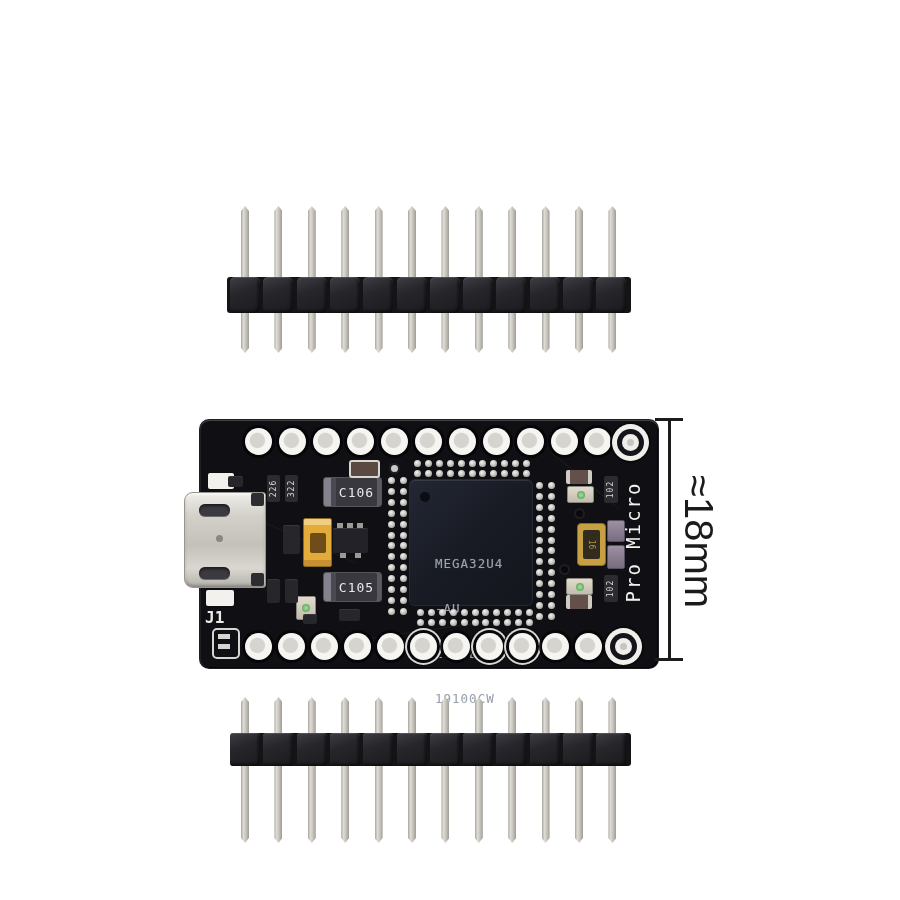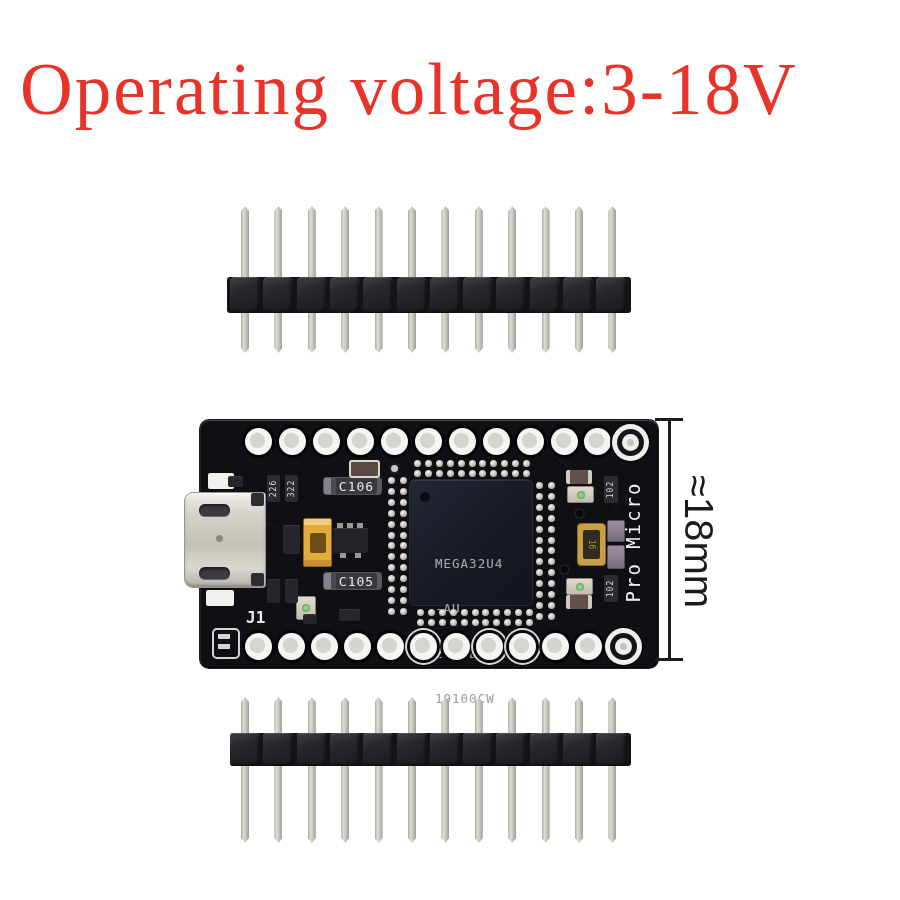--- a/index.html
+++ b/index.html
@@ -78,33 +78,33 @@
   .usb-slot{left:14px;width:31px;height:13px;background:#3a3a40;border-radius:6px;
             box-shadow:inset 0 2px 3px rgba(0,0,0,.55),inset 0 -1px 0 rgba(255,255,255,.25);}
   .usb-slot.s1{top:11px;} .usb-slot.s2{top:74px;}
   .usb-dot{left:31px;top:42px;width:7px;height:7px;border-radius:50%;background:#8a8781;}
   .usb-tab{left:66px;width:13px;height:13px;background:#2c2c31;border-radius:2px;}
   .usb-tab.t1{top:0;} .usb-tab.t2{top:80px;}
   .pad{background:#f2f1ed;border-radius:2px;box-shadow:0 0 2px rgba(0,0,0,.4);}
 
   
   .j1{left:5px;top:188px;font-family:"DejaVu Sans Mono","Liberation Mono",monospace;
-      font-weight:bold;font-size:16px;color:#eceae6;margin-left:41px;}
+      font-weight:bold;font-size:16px;color:#eceae6;}
   .j1comp{left:12px;top:208px;width:24px;height:27px;border:2px solid #d5d5d2;
           border-radius:5px;background:#101014;}
   .j1comp div{position:absolute;left:4px;width:12px;height:5px;background:#d5d5d2;}
   .j1bar1{top:4px;} .j1bar2{top:14px;}
   .promicro{left:419px;top:36px;width:28px;height:172px;
             display:flex;align-items:center;justify-content:center;}
   .promicro span{transform:rotate(-90deg);white-space:nowrap;
                  font-family:"DejaVu Sans Mono","Liberation Mono",monospace;
                  font-size:19px;letter-spacing:2px;color:#f2f2f0;}
 
   
-  .cap{width:59px;height:18px;border-radius:3px;border:1px solid #54545c;
+  .cap{width:59px;height:30px;border-radius:3px;border:1px solid #54545c;
        background:linear-gradient(90deg,#83818b 0 7px,#4a4a52 7px 12px,#38383e 12px 100%);
        box-shadow:inset -4px 0 0 #5a5a62;
        display:flex;align-items:center;justify-content:center;padding-left:8px;box-sizing:border-box;
        font-family:"DejaVu Sans Mono","Liberation Mono",monospace;font-size:13px;
        color:#e9e9ec;letter-spacing:1px;}
   .fuse{left:103px;top:98px;width:27px;height:47px;border:1px solid #8a6a20;border-radius:2px;
         background:linear-gradient(180deg,#f0cd82 0 6px,#e2ab3a 6px calc(100% - 6px),#c89030 calc(100% - 6px));
         display:flex;}
   .fuse-mark{width:16px;height:20px;margin:auto;background:#6e4e16;border-radius:2px;}
   .reg{left:133px;top:108px;width:35px;height:25px;background:#222228;border-radius:2px;
@@ -139,21 +139,20 @@
   .marking{left:25px;top:46px;font-family:"DejaVu Sans Mono","Liberation Mono",monospace;
            font-size:12.5px;line-height:15px;letter-spacing:1px;color:#9aa2ae;
            white-space:pre;position:absolute;
            text-shadow:0 0 1px rgba(185,195,210,.35);}
 </style>
 </head>
 <body>
 
 <div class="stage">
 
-  <div class="title">Operating voltage:3-18V</div>
 
   <div class="hdr hdr-top">
       <div class="pin" style="left: 37px;"></div>
       <div class="pin" style="left: 70.4px;"></div>
       <div class="pin" style="left: 103.8px;"></div>
       <div class="pin" style="left: 137.2px;"></div>
       <div class="pin" style="left: 170.6px;"></div>
       <div class="pin" style="left: 204px;"></div>
       <div class="pin" style="left: 237.4px;"></div>
       <div class="pin" style="left: 270.8px;"></div>

